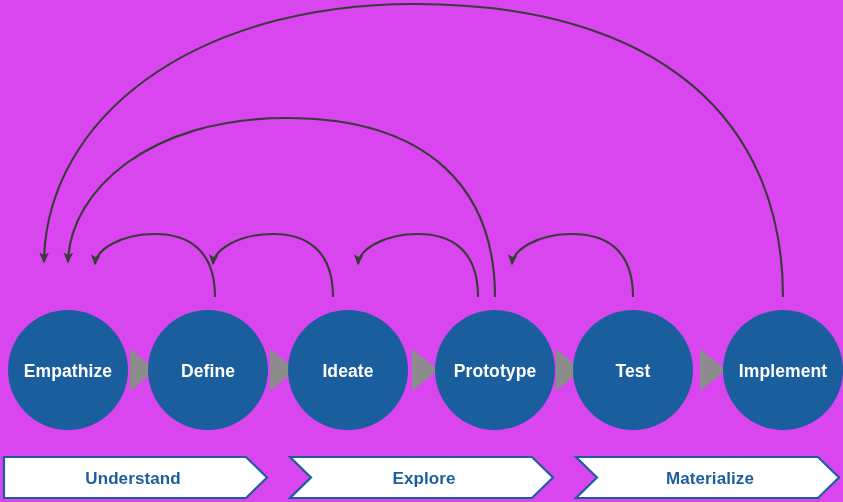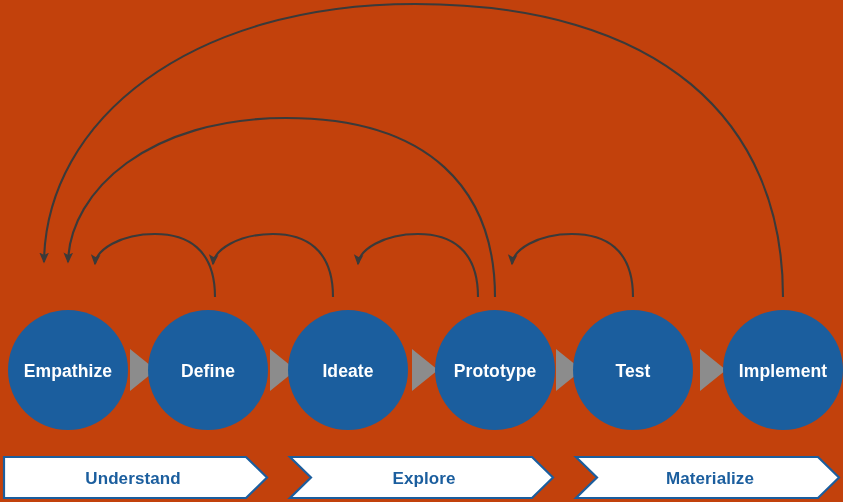--- a/index.html
+++ b/index.html
@@ -8,21 +8,21 @@
     padding: 0;
     background: #ffffff;
   }
   body {
     font-family: "Liberation Sans", sans-serif;
   }
   #diagram-root {
     position: relative;
     width: 843px;
     height: 502px;
-    background: #c2410c;
+    background: #d946ef;
     overflow: hidden;
   }
   #diagram-svg {
     position: absolute;
     top: 0;
     left: 0;
     width: 843px;
     height: 502px;
     display: block;
   }

